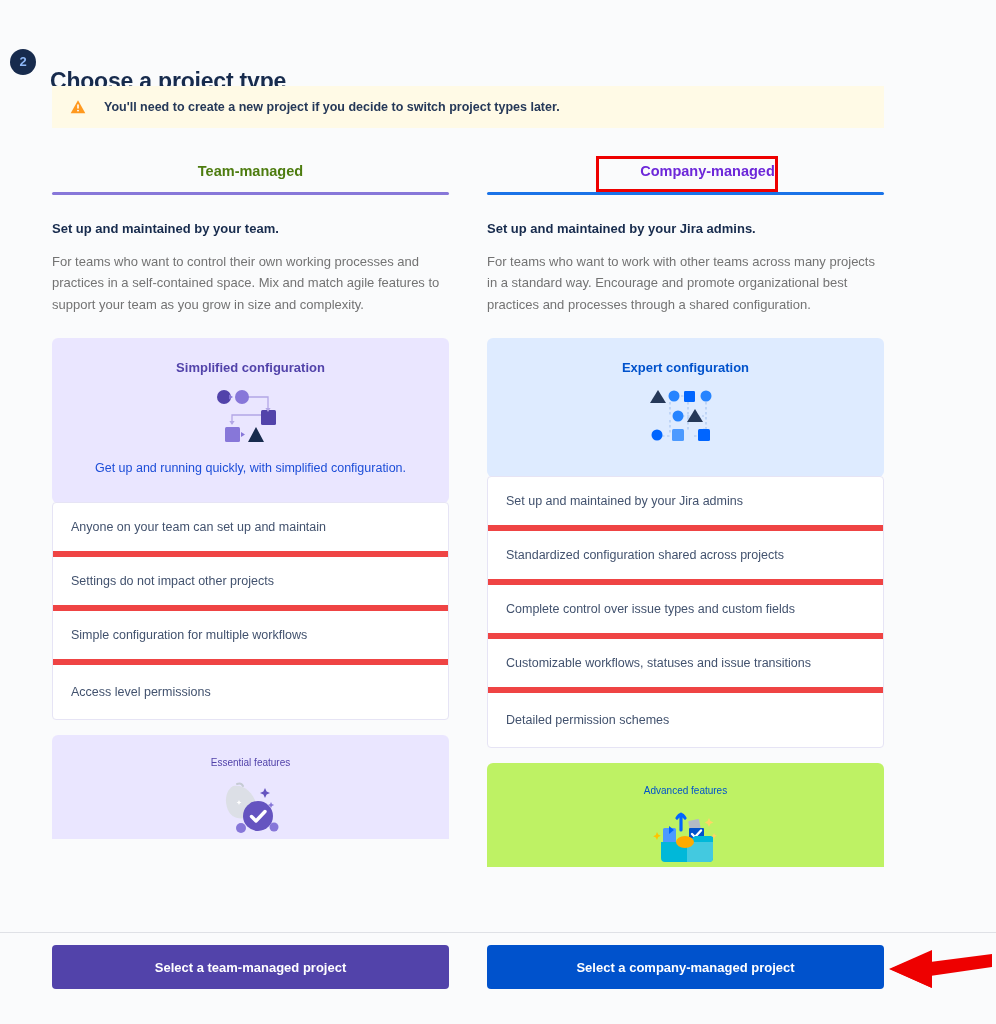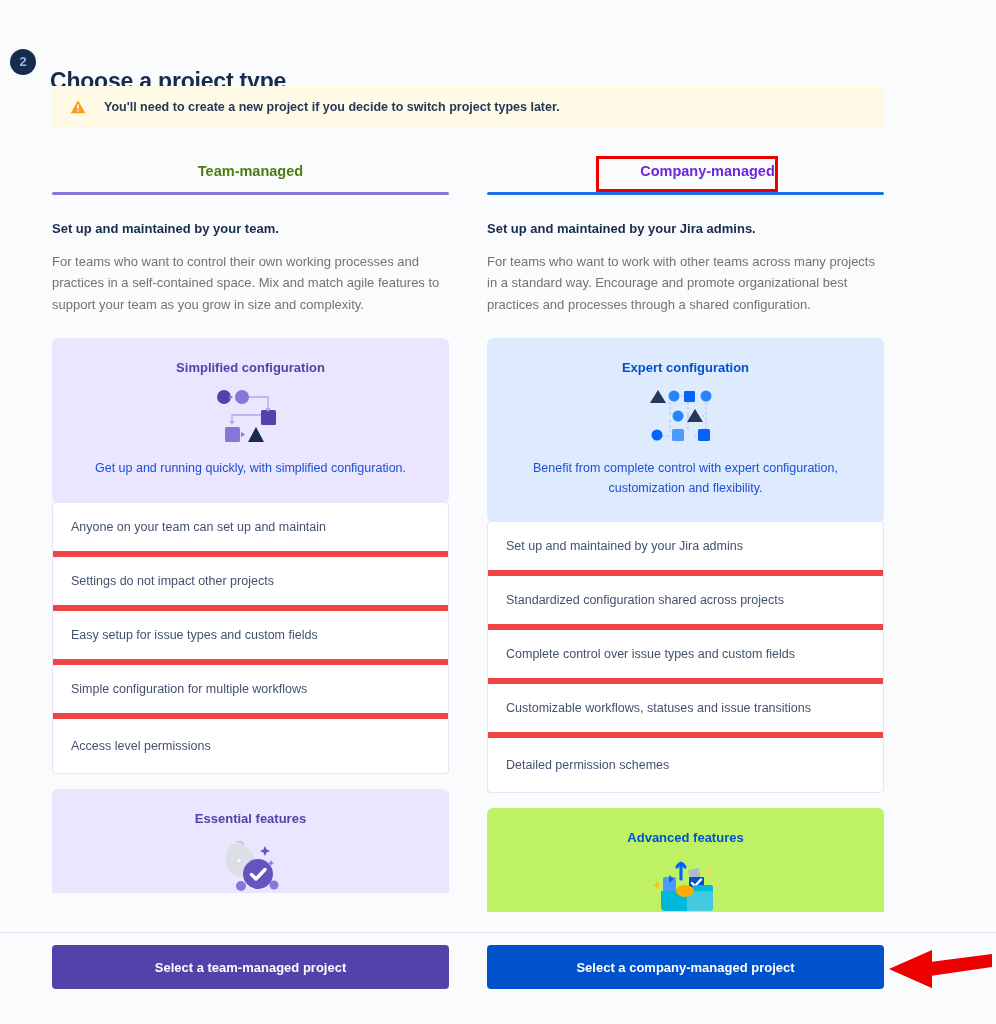--- a/index.html
+++ b/index.html
@@ -162,22 +162,22 @@
     margin-top: 15px;
     border-radius: 6px 6px 0 0;
     padding: 22px 22px 0 22px;
     text-align: center;
     height: 104px;
     overflow: hidden;
   }
   .features-card.team { background: #eae6ff; }
   .features-card.company { background: #bef264; }
   .features-title {
-    font-size: 13px;
-    font-weight: 700;
+    font-size: 10px;
+    font-weight: 400;
     margin-bottom: 10px;
   }
   .features-title.team { color: #5243aa; }
   .features-title.company { color: #0052cc; }
 
   
   .footer-divider {
     position: absolute;
     left: 0; top: 932px;
     width: 996px; height: 1px;
@@ -275,21 +275,20 @@
             <path d="M34 48.5 l-4 -2.6 v5.2 z" fill="#8777d9"></path>
             <path d="M45 41 l8 15 h-16 z" fill="#172b4d"></path>
           </svg>
         </div>
         <div class="config-desc">Get up and running quickly, with simplified configuration.</div>
       </div>
 
       <div class="feature-list">
         <div class="feature-item">Anyone on your team can set up and maintain</div>
         <div class="feature-item">Settings do not impact other projects</div>
-        <div class="feature-item">Easy setup for issue types and custom fields</div>
         <div class="feature-item">Simple configuration for multiple workflows</div>
         <div class="feature-item">Access level permissions</div>
       </div>
 
       <div class="features-card team">
         <div class="features-title team">Essential features</div>
         <div>
           <svg width="72" height="58" viewBox="0 0 72 58">
             <path d="M18 8 C30 6 40 16 42 30 C36 42 20 44 14 34 C9 25 10 13 18 8 Z" fill="#dcdfe6"></path>
             <path d="M22 6 C25 5 27 6 28 8" stroke="#c6cbd4" stroke-width="2" fill="none" stroke-linecap="round"></path>
@@ -333,21 +332,20 @@
             <circle cx="28" cy="10" r="5.5" fill="#2684ff"></circle>
             <rect x="38" y="5" width="11" height="11" rx="1.2" fill="#0065ff"></rect>
             <circle cx="60" cy="10" r="5.5" fill="#2684ff"></circle>
             <circle cx="32" cy="30" r="5.5" fill="#2684ff"></circle>
             <path d="M49 23 l8 13 h-16 z" fill="#253858"></path>
             <circle cx="11" cy="49" r="5.5" fill="#0065ff"></circle>
             <rect x="26" y="43" width="12" height="12" rx="1.5" fill="#4c9aff"></rect>
             <rect x="52" y="43" width="12" height="12" rx="1.5" fill="#0065ff"></rect>
           </svg>
         </div>
-        <div class="config-desc">Benefit from complete control with expert configuration, customization and flexibility.</div>
       </div>
 
       <div class="feature-list">
         <div class="feature-item">Set up and maintained by your Jira admins</div>
         <div class="feature-item">Standardized configuration shared across projects</div>
         <div class="feature-item">Complete control over issue types and custom fields</div>
         <div class="feature-item">Customizable workflows, statuses and issue transitions</div>
         <div class="feature-item">Detailed permission schemes</div>
       </div>
 

